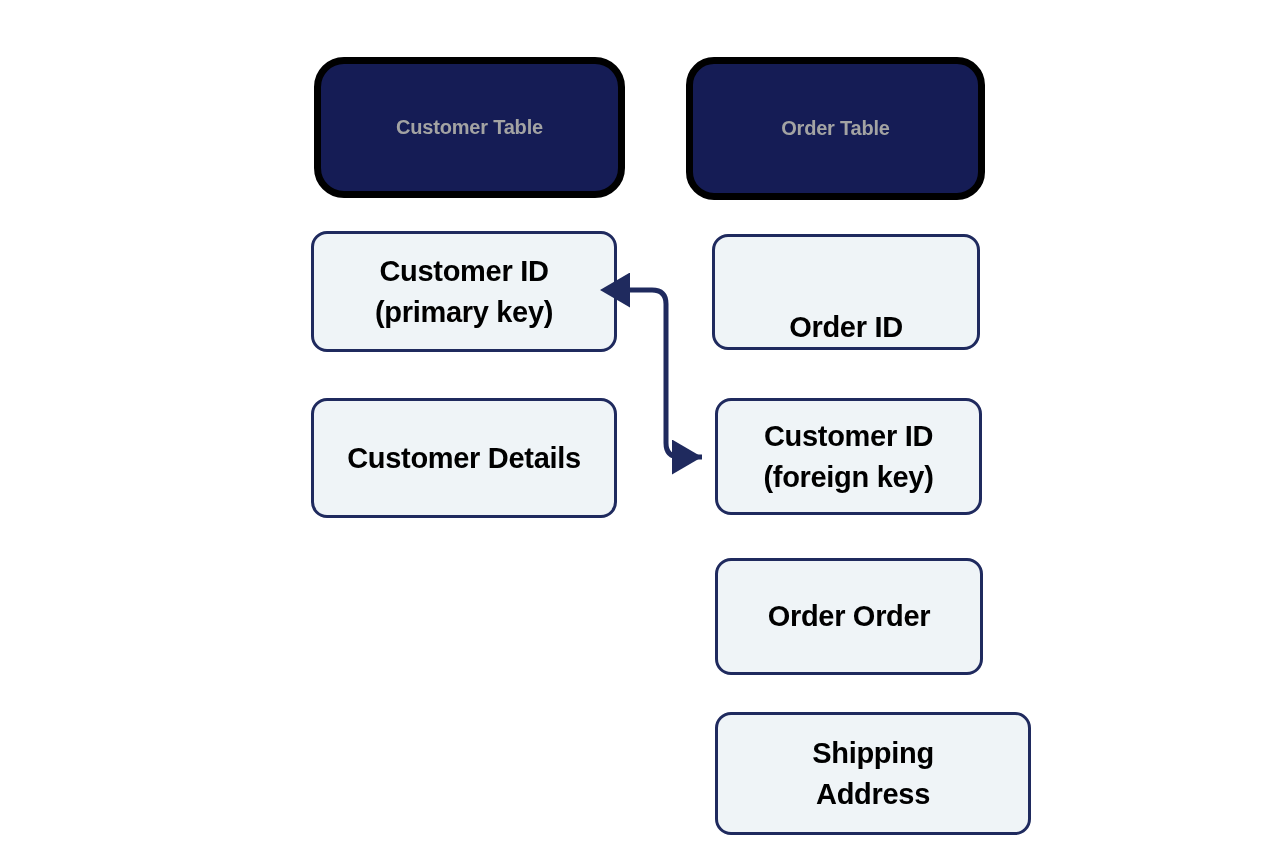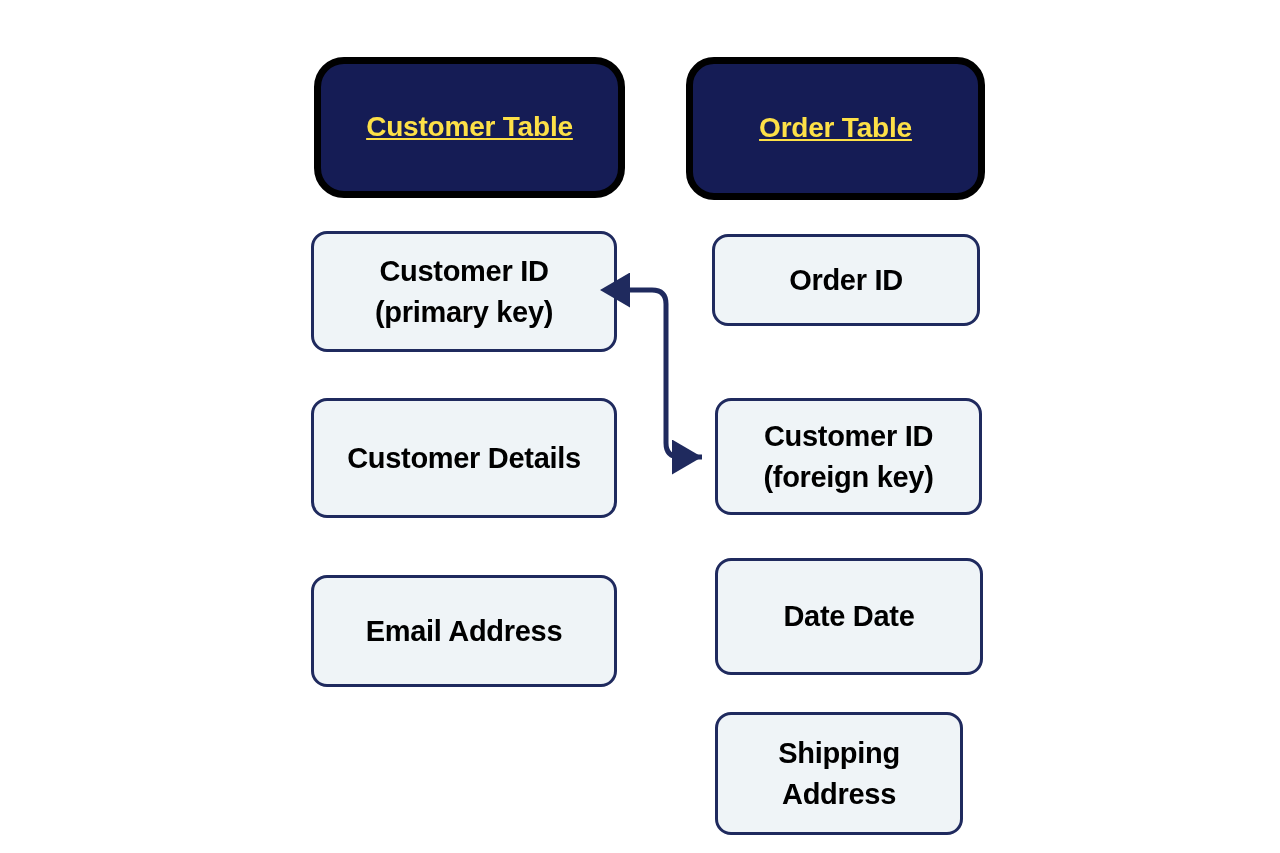--- a/index.html
+++ b/index.html
@@ -27,26 +27,25 @@
     box-sizing: border-box;
     background: #151c55;
     border: 7px solid #000000;
     border-radius: 30px;
     display: flex;
     align-items: center;
     justify-content: center;
     text-align: center;
   }
   .table-header .title-text {
-    color: #fde047;
-    font-size: 28px;
+    color: #a3a3a3;
+    font-size: 20px;
     font-weight: bold;
     letter-spacing: -0.2px;
     line-height: 1.15;
-    text-decoration: underline;
   }
 
   
   .field-box {
     position: absolute;
     box-sizing: border-box;
     background: #eff4f7;
     border: 3px solid #1f2a5e;
     border-radius: 16px;
     display: flex;
@@ -85,42 +84,39 @@
 
   <div class="field-box" style="left:311px; top:231px; width:306px; height:121px;">
     <span class="field-text">Customer ID
 (primary key)</span>
   </div>
 
   <div class="field-box" style="left:311px; top:398px; width:306px; height:120px;text-align:right;">
     <span class="field-text">Customer Details</span>
   </div>
 
-  <div class="field-box" style="left:311px; top:575px; width:306px; height:112px;">
-    <span class="field-text">Email Address</span>
-  </div>
 
   <div class="table-header" style="left:686px; top:57px; width:299px; height:143px;border-radius:28px;">
     <span class="title-text">Order Table</span>
   </div>
 
-  <div class="field-box" style="left:712px; top:234px; width:268px; height:92px;">
+  <div class="field-box" style="left:712px; top:234px; width:268px; height:116px;align-items:flex-end;">
     <span class="field-text">Order ID</span>
   </div>
 
   <div class="field-box" style="left:715px; top:398px; width:267px; height:117px;">
     <span class="field-text">Customer ID
 (foreign key)</span>
   </div>
 
   <div class="field-box" style="left:715px; top:558px; width:268px; height:117px;">
-    <span class="field-text">Date Date</span>
+    <span class="field-text">Order Order</span>
   </div>
 
-  <div class="field-box" style="left:715px; top:712px; width:248px; height:123px;">
+  <div class="field-box" style="left:715px; top:712px; width:316px; height:123px;">
     <span class="field-text">Shipping
 Address</span>
   </div>
 
   <svg id="connector-layer" viewBox="0 0 1280 853">
     <defs>
       <marker id="arrow-left" markerWidth="7" markerHeight="7" refX="6" refY="3.5" orient="auto" markerUnits="strokeWidth">
         <path d="M 6,0 L 0,3.5 L 6,7 z" fill="#1f2a5e"></path>
       </marker>
       <marker id="arrow-right" markerWidth="7" markerHeight="7" refX="6" refY="3.5" orient="auto" markerUnits="strokeWidth">

